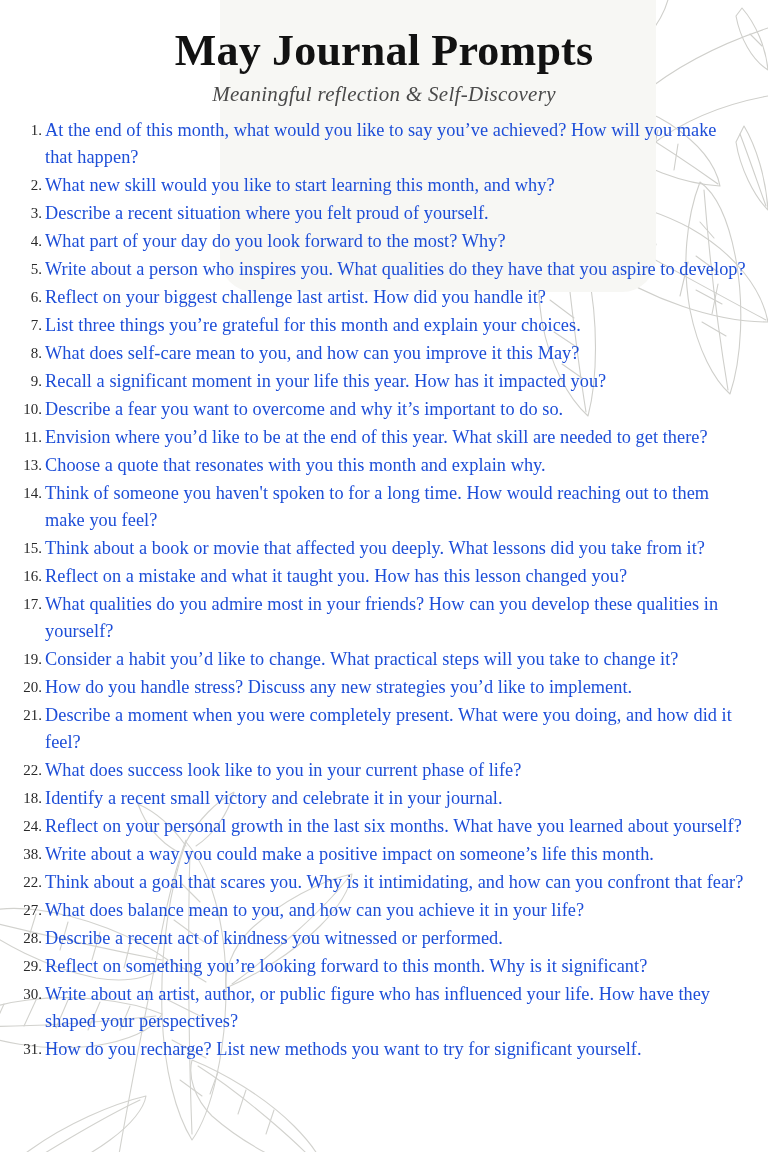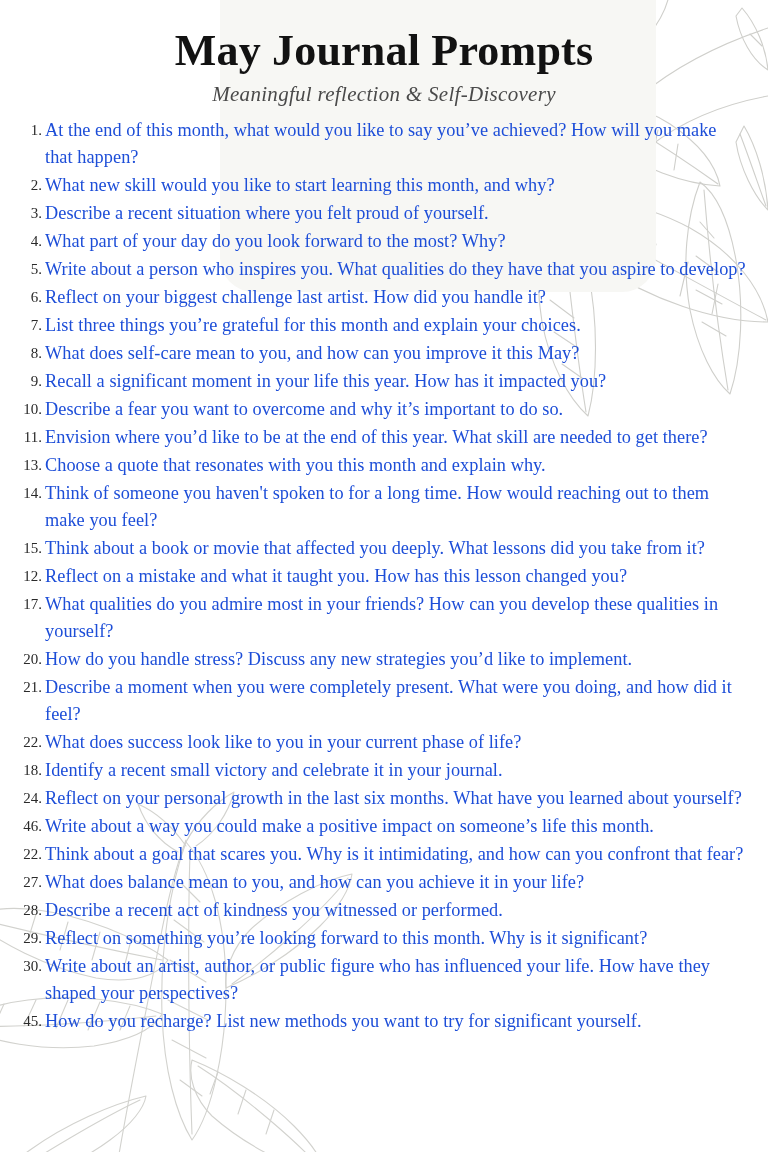--- a/index.html
+++ b/index.html
@@ -261,49 +261,53 @@
       </li>
       <li class="prompt-item">
         <span class="prompt-num">14.</span>
         <span class="prompt-text">Think of someone you haven't spoken to for a long time. How would reaching out to them make you feel?</span>
       </li>
       <li class="prompt-item">
         <span class="prompt-num">15.</span>
         <span class="prompt-text">Think about a book or movie that affected you deeply. What lessons did you take from it?</span>
       </li>
       <li class="prompt-item">
-        <span class="prompt-num">12.</span>
+        <span class="prompt-num">16.</span>
         <span class="prompt-text">Reflect on a mistake and what it taught you. How has this lesson changed you?</span>
       </li>
       <li class="prompt-item">
         <span class="prompt-num">17.</span>
         <span class="prompt-text">What qualities do you admire most in your friends? How can you develop these qualities in yourself?</span>
       </li>
       <li class="prompt-item">
+        <span class="prompt-num">19.</span>
+        <span class="prompt-text">Consider a habit you’d like to change. What practical steps will you take to change it?</span>
+      </li>
+      <li class="prompt-item">
         <span class="prompt-num">20.</span>
         <span class="prompt-text">How do you handle stress? Discuss any new strategies you’d like to implement.</span>
       </li>
       <li class="prompt-item">
         <span class="prompt-num">21.</span>
         <span class="prompt-text">Describe a moment when you were completely present. What were you doing, and how did it feel?</span>
       </li>
       <li class="prompt-item">
         <span class="prompt-num">22.</span>
         <span class="prompt-text">What does success look like to you in your current phase of life?</span>
       </li>
       <li class="prompt-item">
         <span class="prompt-num">18.</span>
         <span class="prompt-text">Identify a recent small victory and celebrate it in your journal.</span>
       </li>
       <li class="prompt-item">
         <span class="prompt-num">24.</span>
         <span class="prompt-text">Reflect on your personal growth in the last six months. What have you learned about yourself?</span>
       </li>
       <li class="prompt-item">
-        <span class="prompt-num">46.</span>
+        <span class="prompt-num">38.</span>
         <span class="prompt-text">Write about a way you could make a positive impact on someone’s life this month.</span>
       </li>
       <li class="prompt-item">
         <span class="prompt-num">22.</span>
         <span class="prompt-text">Think about a goal that scares you. Why is it intimidating, and how can you confront that fear?</span>
       </li>
       <li class="prompt-item">
         <span class="prompt-num">27.</span>
         <span class="prompt-text">What does balance mean to you, and how can you achieve it in your life?</span>
       </li>
@@ -313,18 +317,18 @@
       </li>
       <li class="prompt-item">
         <span class="prompt-num">29.</span>
         <span class="prompt-text">Reflect on something you’re looking forward to this month. Why is it significant?</span>
       </li>
       <li class="prompt-item">
         <span class="prompt-num">30.</span>
         <span class="prompt-text">Write about an artist, author, or public figure who has influenced your life. How have they shaped your perspectives?</span>
       </li>
       <li class="prompt-item">
-        <span class="prompt-num">45.</span>
+        <span class="prompt-num">31.</span>
         <span class="prompt-text">How do you recharge? List new methods you want to try for significant yourself.</span>
       </li>
     </ol>
 
 </div>
 
 </body></html>

